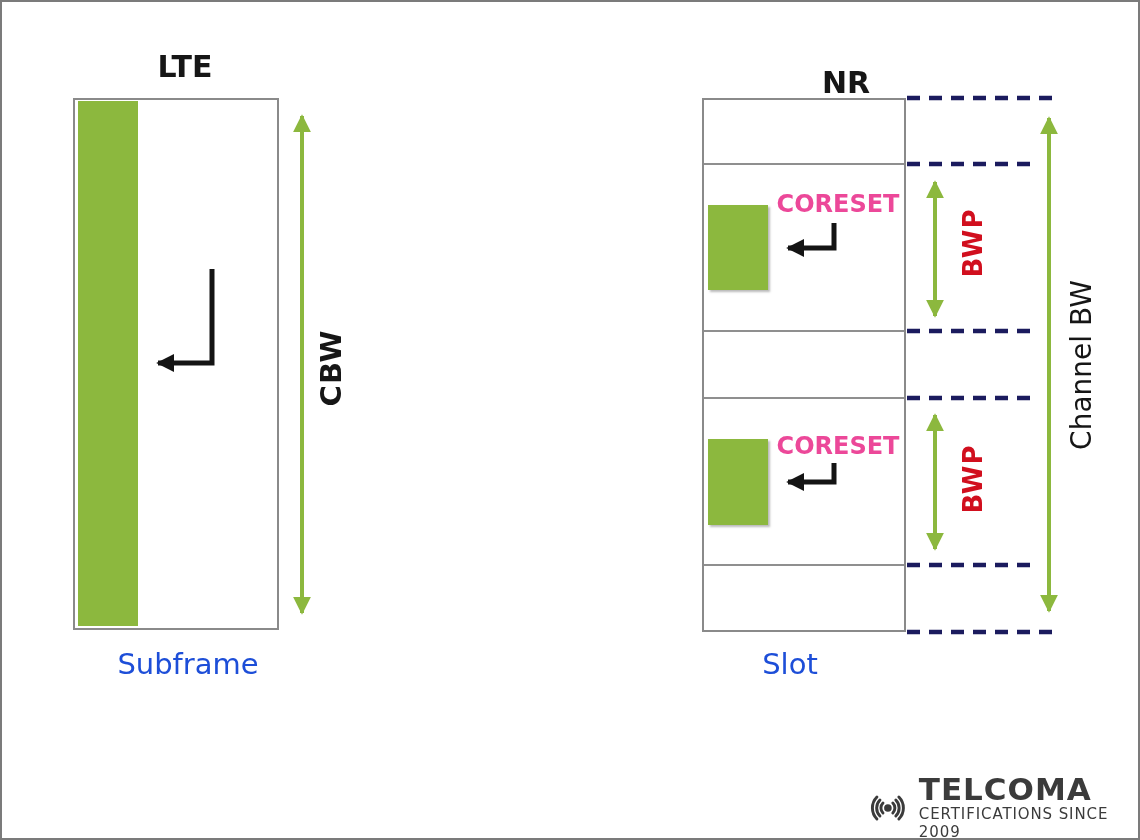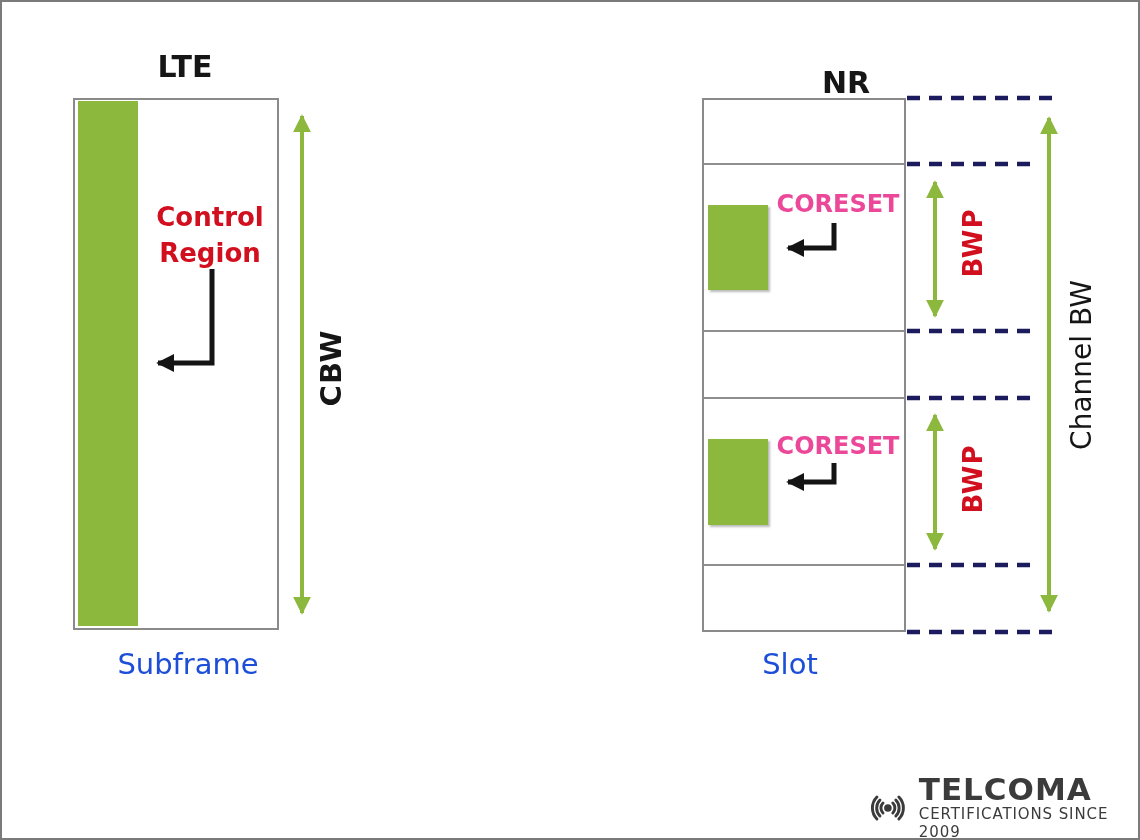--- a/index.html
+++ b/index.html
@@ -53,21 +53,20 @@
 <body>
 
 <div id="canvas">
 
   <div class="ctext title" style="left:183px; top:64px;">LTE</div>
 
   <div class="frame-rect" style="left:71px; top:96px; width:206px; height:532px;">
     <div class="abs green-fill" style="left:3px; top:1px; width:60px; height:525px;"></div>
   </div>
 
-  <div class="control-label" style="left:208px; top:233px;">Control Region</div>
 
   <div class="vtext cbw-label" style="left:329px; top:366px;">CBW</div>
 
   <div class="ctext axis-caption" style="left:186px; top:662px;">Subframe</div>
 
   <div class="ctext title" style="left:844px; top:64px;margin-top:16px;">NR</div>
 
   <div class="frame-rect" style="left:700px; top:96px; width:204px; height:534px;">
     <div class="row-line" style="top:63px;"></div>
     <div class="row-line" style="top:230px;"></div>

